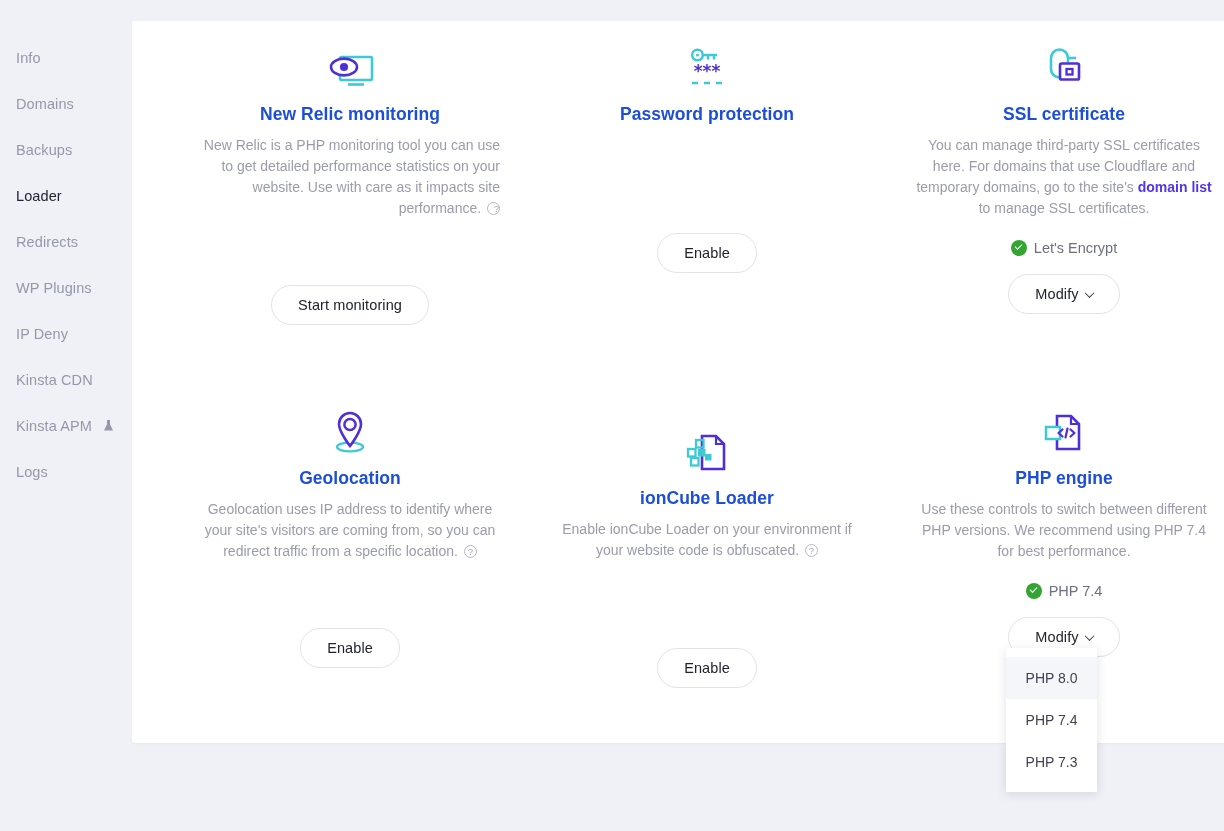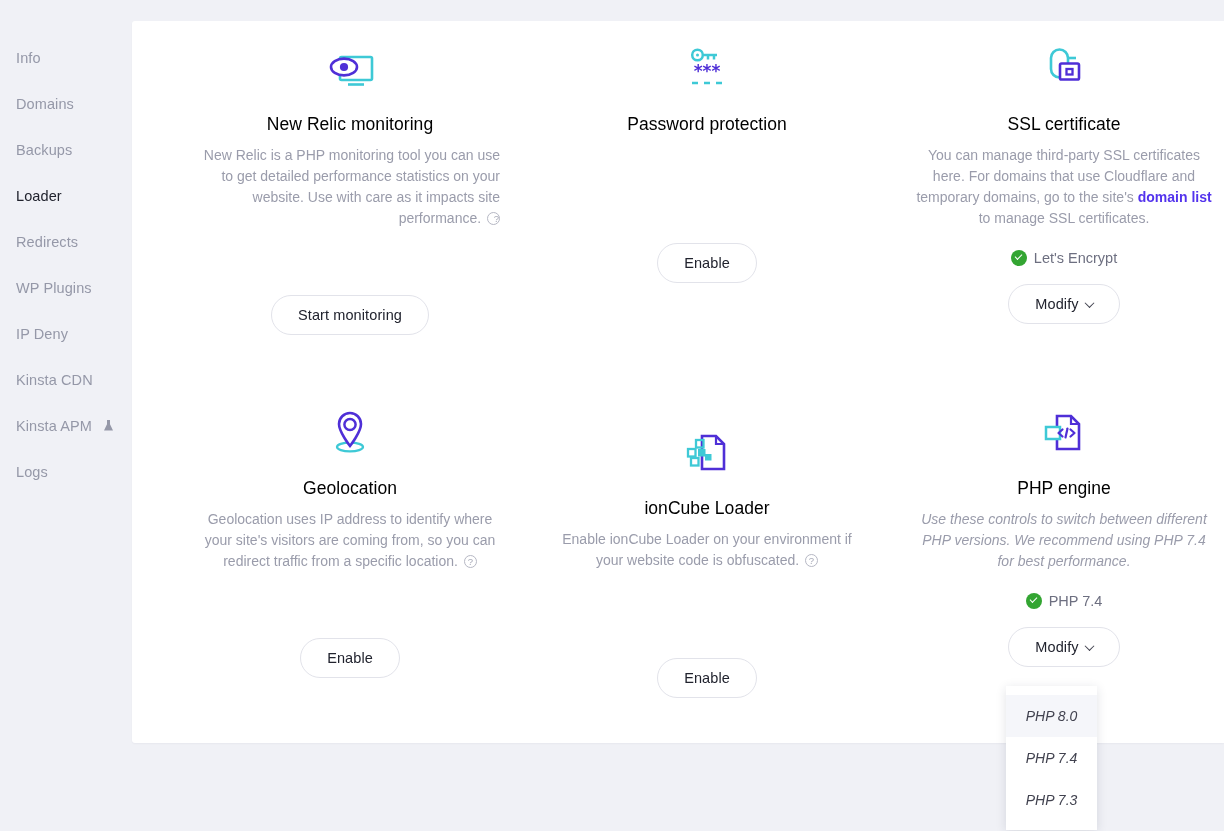--- a/index.html
+++ b/index.html
@@ -45,23 +45,23 @@
     box-shadow: 0 1px 2px rgba(30,35,60,.04);
   }
 
   .card {
     position: absolute;
     text-align: center;
   }
   .card-icon { height: 48px; margin: 0 auto; }
   .card-title {
     font-size: 17.5px;
-    color: #000000;
-    font-weight: normal;
-    margin-top: 23px;
+    color: #1d4ed8;
+    font-weight: bold;
+    margin-top: 13px;
     letter-spacing: .05px;
   }
   .card-desc {
     font-size: 14px;
     color: #9a9cab;
     line-height: 21px;
     margin: 0 auto;
     margin-top: 10px;
   }
   .card-desc a {
@@ -136,27 +136,26 @@
     width: 7px; height: 7px;
     border-right: 1.6px solid #41424f;
     border-bottom: 1.6px solid #41424f;
     transform: rotate(45deg) translate(-1px,-1px);
   }
 
   
   #php-dropdown {
     position: absolute;
     left: 1006px;
-    top: 686px;
+    top: 648px;
     width: 91px;
     background: #ffffff;
     box-shadow: 0 2px 10px rgba(30,35,60,.13);
     padding: 9px 0 9px 0;
     z-index: 40;
-    font-style: italic;
   }
   .dd-item {
     height: 42px;
     line-height: 42px;
     font-size: 14px;
     color: #41424f;
     text-align: center;
     cursor: pointer;
   }
   .dd-item.hover { background: #f5f6fa; }
@@ -311,21 +310,21 @@
       <svg width="48" height="48" viewBox="0 0 48 48">
         <path d="M17 9 h14 l8 8 v25 H17 z" fill="#fff" stroke="#4f2fd7" stroke-width="2.6"></path>
         <path d="M31 9 v8 h8" fill="none" stroke="#4f2fd7" stroke-width="2.2"></path>
         <rect x="6" y="20" width="14" height="12" fill="#fff" stroke="#3ec9d6" stroke-width="2.5"></rect>
         <path d="M22.5 22.5 L18.5 26 L22.5 29.5" fill="none" stroke="#4f2fd7" stroke-width="2.2" stroke-linejoin="round" stroke-linecap="round"></path>
         <path d="M30.5 22.5 L34.5 26 L30.5 29.5" fill="none" stroke="#4f2fd7" stroke-width="2.2" stroke-linejoin="round" stroke-linecap="round"></path>
         <path d="M27.5 21.5 L25.5 30.5" stroke="#4f2fd7" stroke-width="2.2" stroke-linecap="round"></path>
       </svg>
     </div>
     <div class="card-title">PHP engine</div>
-    <div class="card-desc" style="width:300px;font-style:italic;">Use these controls to switch between different PHP versions. We recommend using PHP 7.4 for best performance.</div>
+    <div class="card-desc" style="width:300px;">Use these controls to switch between different PHP versions. We recommend using PHP 7.4 for best performance.</div>
     <div class="status" style="margin-top:21px;">
       <span class="tick"></span>
       <span>PHP 7.4</span>
     </div>
     <div style="margin-top:18px;">
       <button class="btn">
         <span>Modify</span>
         <span class="chev"></span>
       </button>
     </div>

